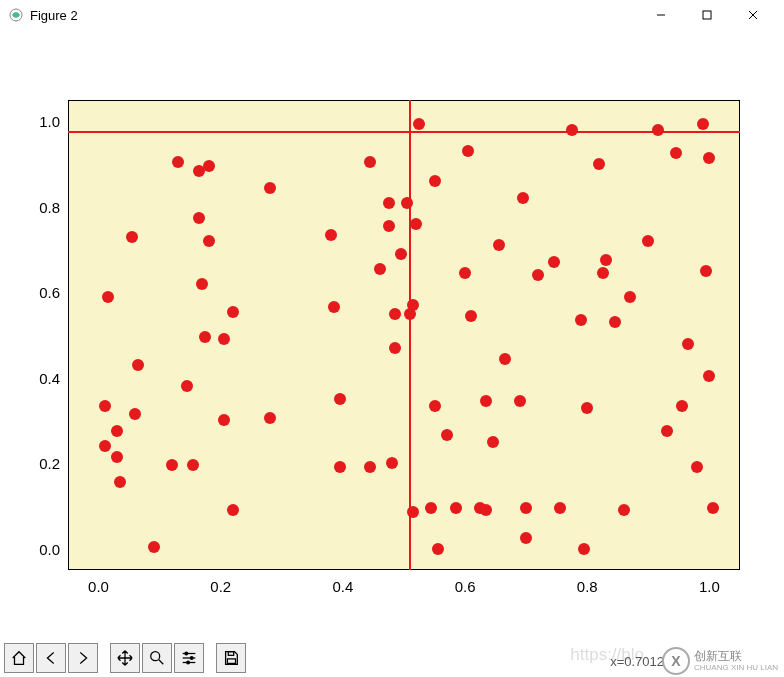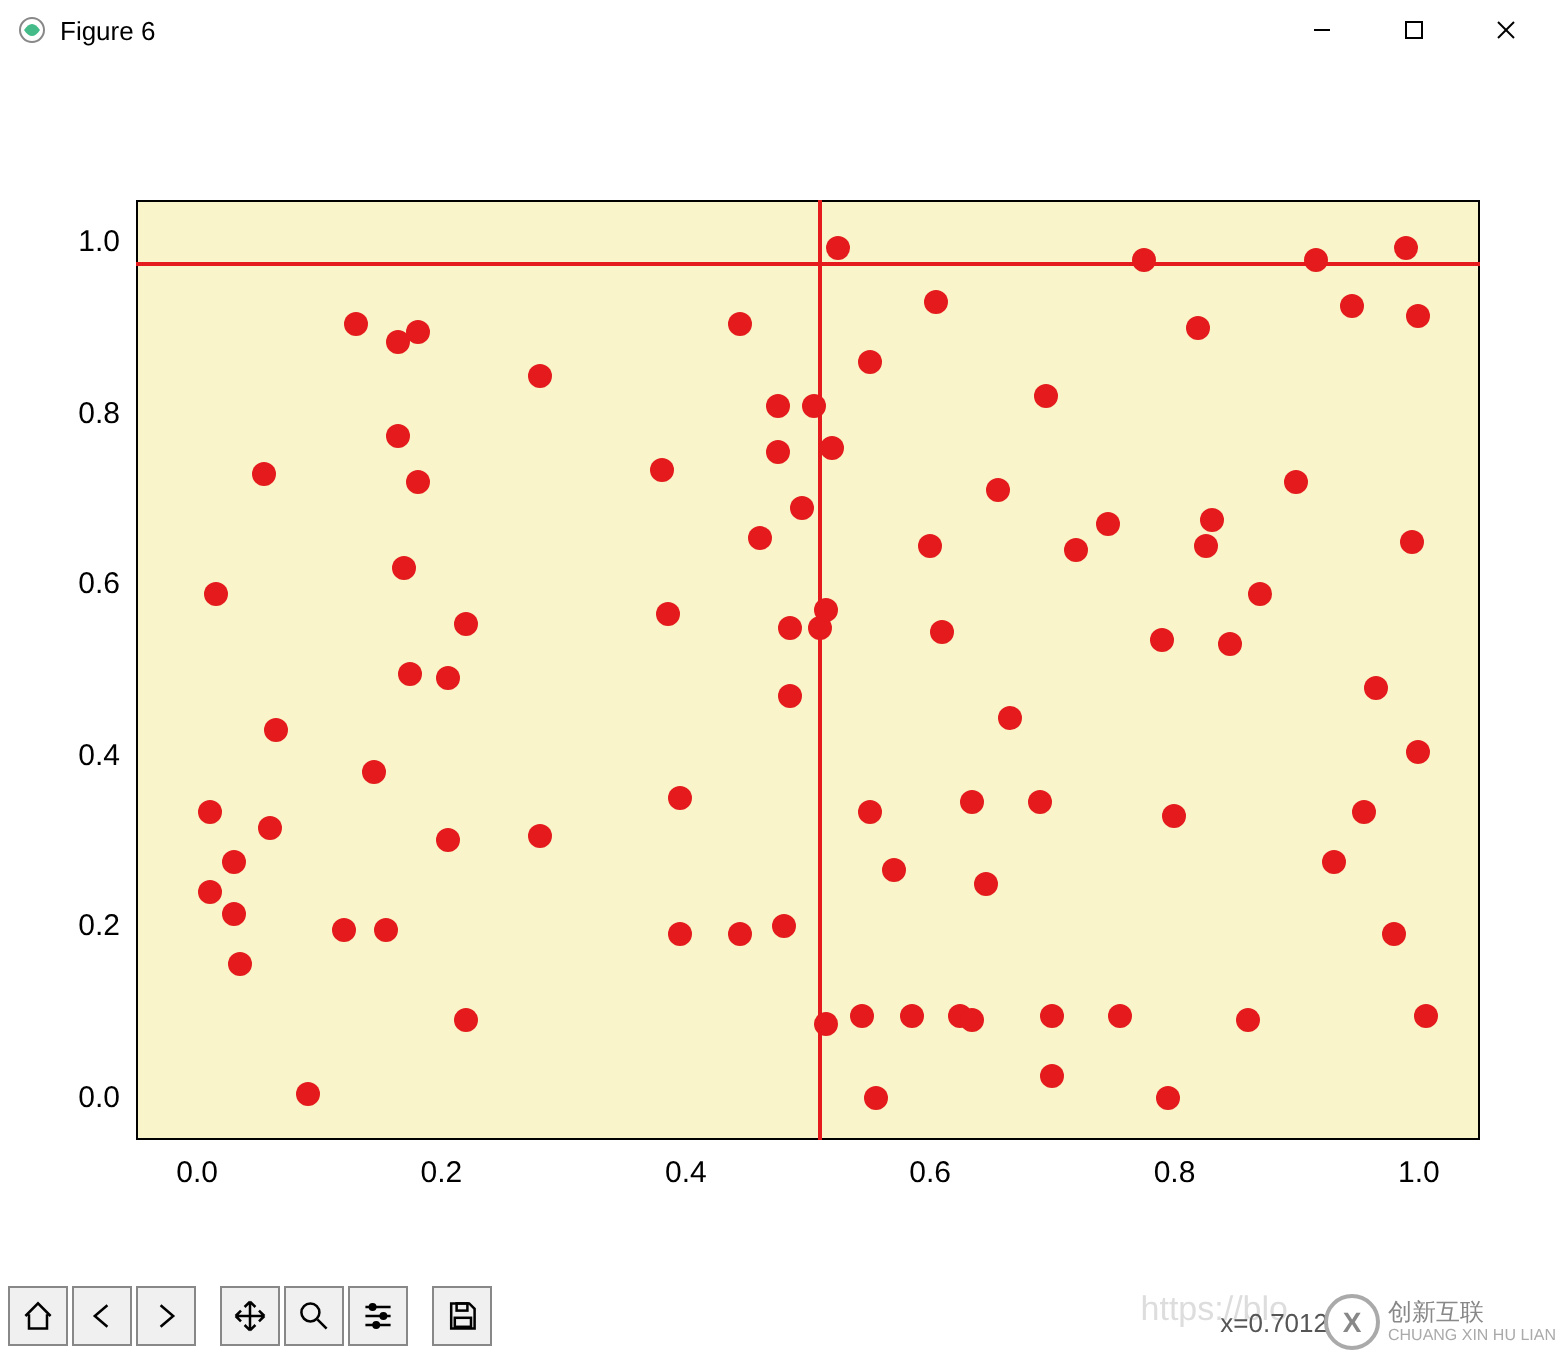--- a/index.html
+++ b/index.html
@@ -115,21 +115,21 @@
 </head>
 <body>
 
 <div class="titlebar">
   <span class="app-icon">
     <svg viewBox="0 0 16 16">
         <circle cx="8" cy="8" r="6" fill="#fff" stroke="#888"></circle>
         <path d="M4 8 Q8 2 12 8 Q8 14 4 8" fill="#4b8"></path>
       </svg>
   </span>
-  <span class="title">Figure 6</span>
+  <span class="title">Figure 2</span>
   <span class="spacer"></span>
   <div class="winbtn">
     <svg viewBox="0 0 10 10">
         <line x1="1" y1="5" x2="9" y2="5" stroke="#000" stroke-width="1"></line>
       </svg>
   </div>
   <div class="winbtn">
     <svg viewBox="0 0 10 10">
         <rect x="1" y="1" width="8" height="8" fill="none" stroke="#000" stroke-width="1"></rect>
       </svg>

